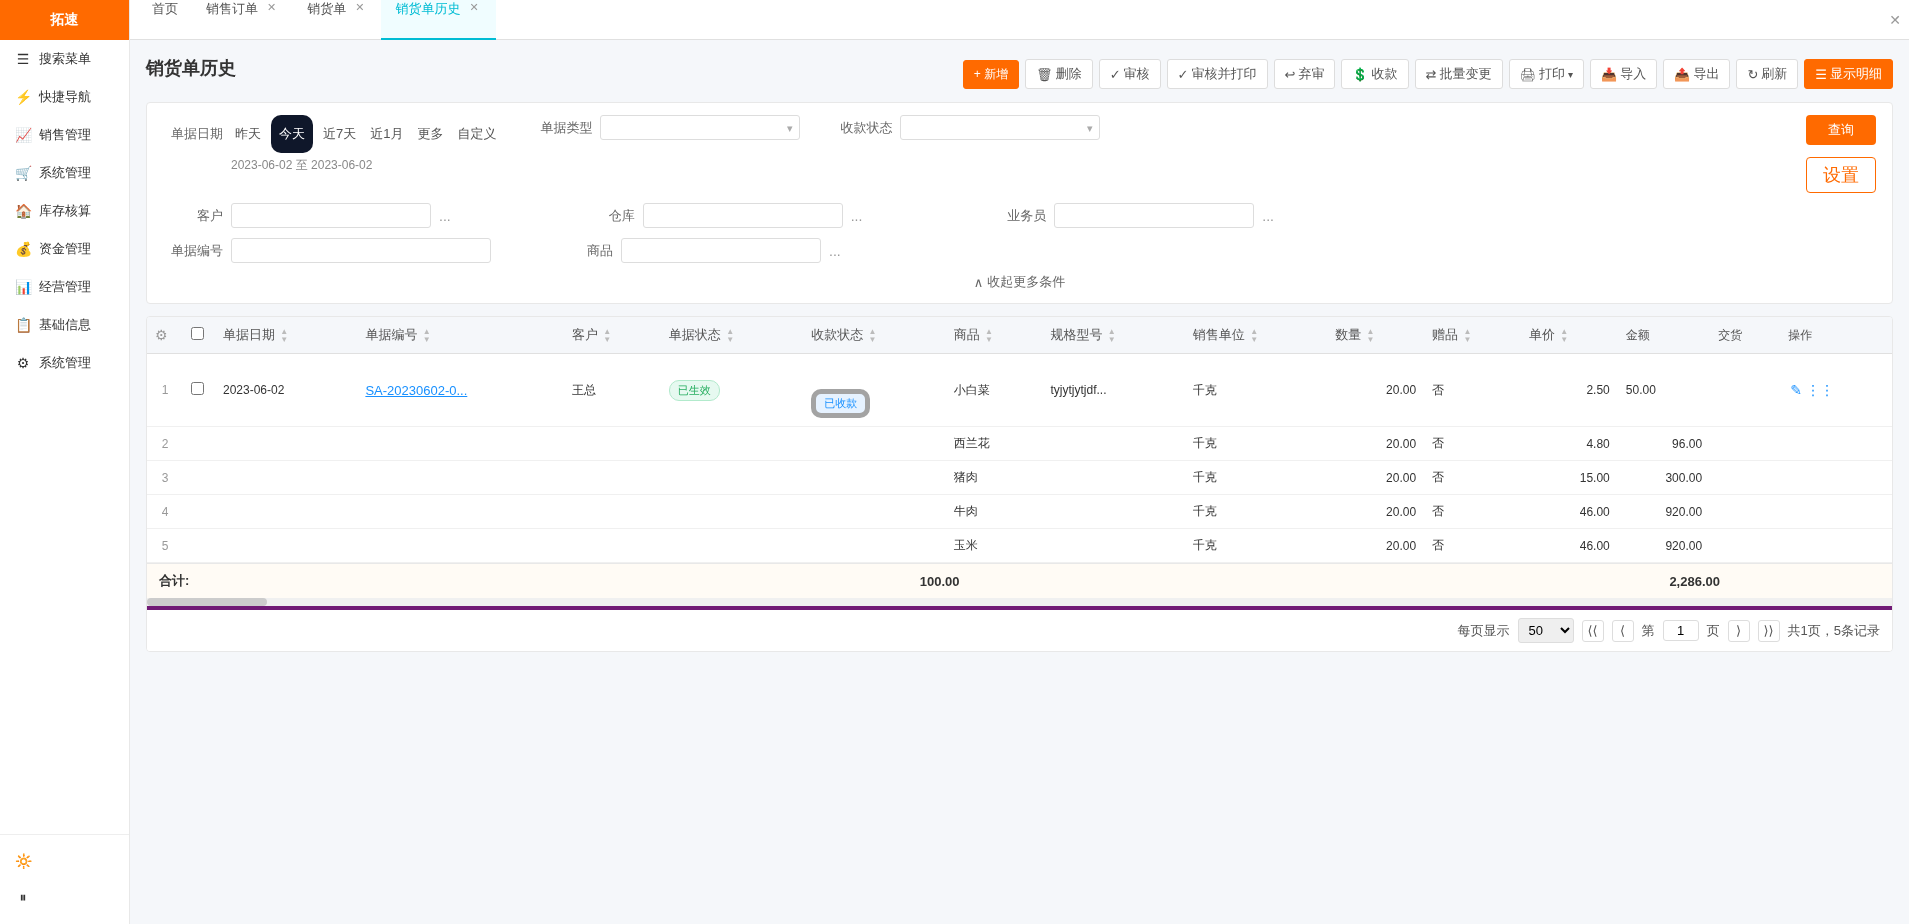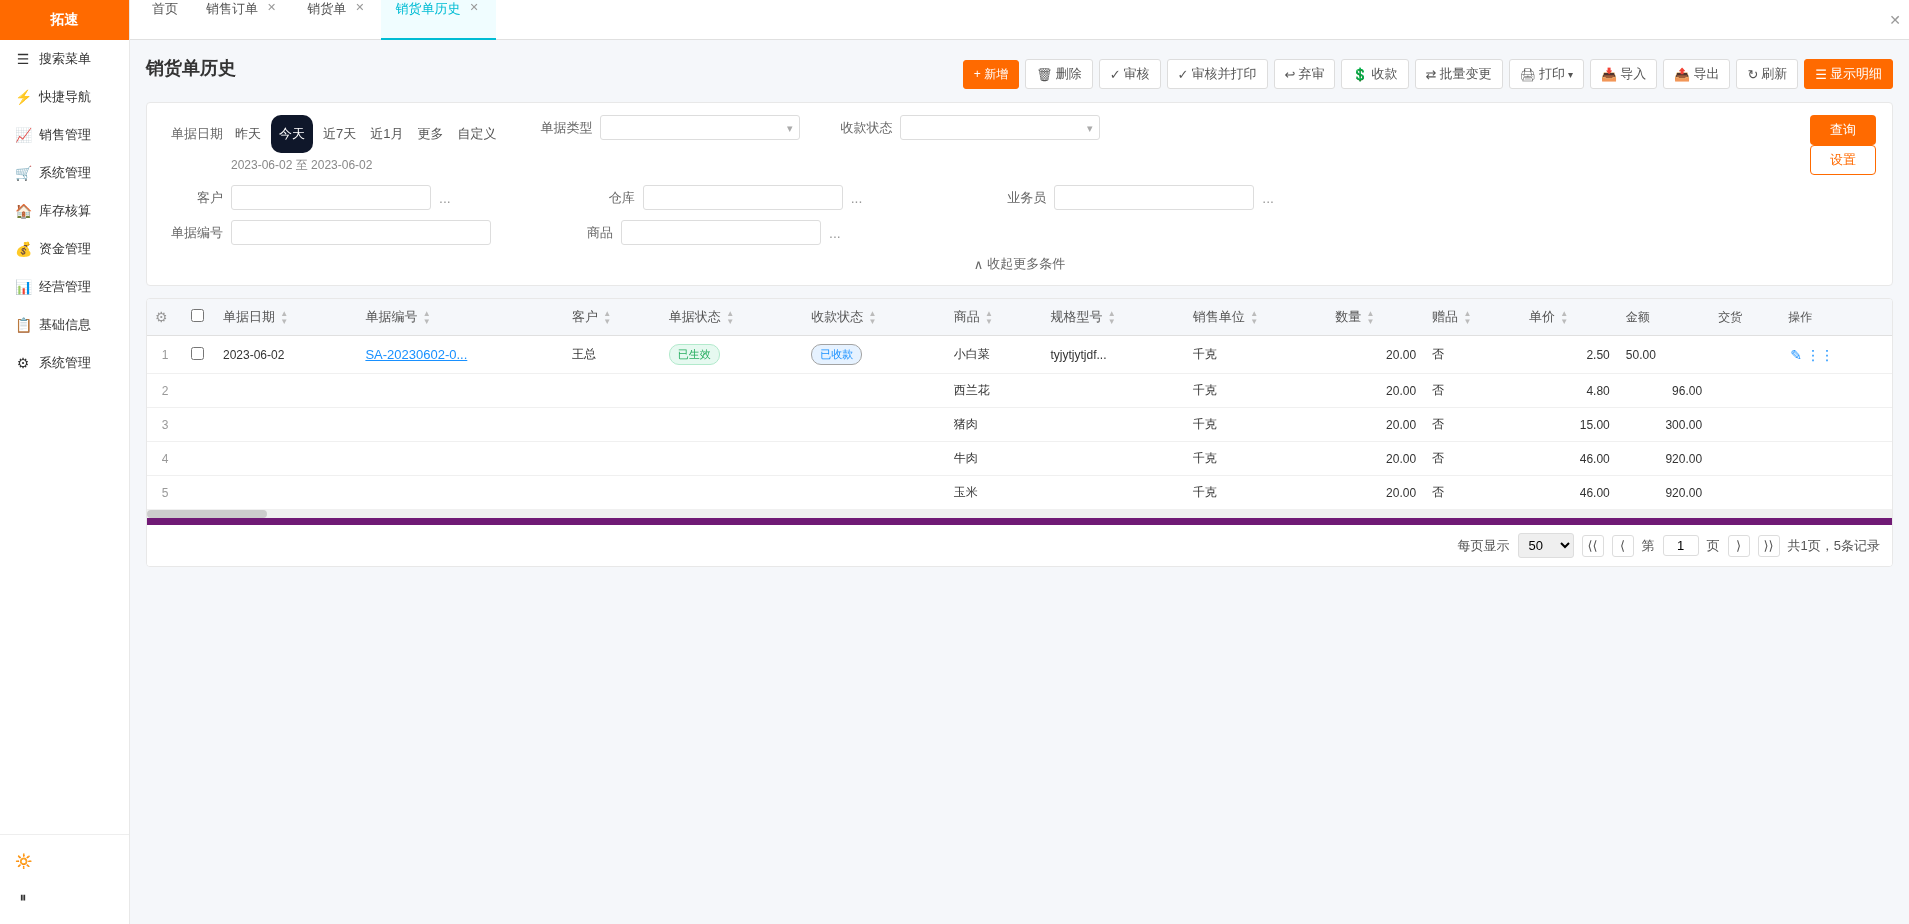--- a/index.html
+++ b/index.html
@@ -238,21 +238,22 @@
       cursor: pointer;
       font-size: 13px;
     }
     .set-btn {
       background: #fff;
       color: #ff6a00;
       border: 1px solid #ff6a00;
       border-radius: 4px;
       padding: 5px 16px;
       cursor: pointer;
-      font-size: 13px;
+      font-size: 18px;
+      margin-top: 12px;
     }
 
     
     .data-table {
       background: #fff;
       border: 1px solid #e8e8e8;
       border-radius: 4px;
       overflow: hidden;
     }
     .data-table table {
@@ -287,21 +288,21 @@
       color: #333;
       font-size: 12px;
     }
     .badge {
       display: inline-block;
       padding: 2px 8px;
       border-radius: 10px;
       font-size: 11px;
     }
     .badge-green { background: #e6f9f0; color: #27ae60; border: 1px solid #b2eacc; }
-    .badge-blue { background: #e6f2ff; color: #1890ff; border: 1px solid #a3a3a3; }
+    .badge-blue { background: #e6f2ff; color: #1890ff; border: 5px solid #a3a3a3; margin-top: 27px; }
     .link-text { color: #1890ff; cursor: pointer; text-decoration: underline; }
     .settings-icon { color: #999; cursor: pointer; font-size: 14px; }
 
     
     .table-footer {
       background: #fffbf5;
       border-top: 1px solid #e8e8e8;
       padding: 8px 12px;
       display: flex;
       align-items: center;
@@ -311,21 +312,21 @@
     }
     .total-label { min-width: 60px; }
 
     .pagination {
       display: flex;
       align-items: center;
       justify-content: flex-end;
       padding: 8px 12px;
       gap: 8px;
       background: #fff;
-      border-top: 7px solid #701a75;
+      border-top: 4px solid #701a75;
       font-size: 12px;
       color: #555;
     }
     .page-size-select {
       border: 1px solid #ddd;
       border-radius: 3px;
       padding: 3px 6px;
       cursor: pointer;
     }
     .page-btn {
@@ -763,20 +764,28 @@
     <td style="text-align:right;">20.00</td>
     <td>否</td>
     <td style="text-align:right;">46.00</td>
     <td style="text-align:right;">920.00</td>
     <td></td>
     <td></td>
   </tr>
           </tbody>
       </table>
 
+      <div class="table-footer">
+        <span class="total-label">合计:</span>
+        <span style="flex:1;"></span>
+        <span style="width:80px;text-align:right;padding-right:20px;">100.00</span>
+        <span style="flex:1;"></span>
+        <span style="width:100px;text-align:right;padding-right:40px;">2,286.00</span>
+        <span style="width:120px;"></span>
+      </div>
 
       <div class="table-scroll-bar">
         <div class="table-scroll-thumb"></div>
       </div>
 
       <div class="pagination">
         <span>每页显示</span>
         <select class="page-size-select">
           <option>50</option>
           <option>100</option>

